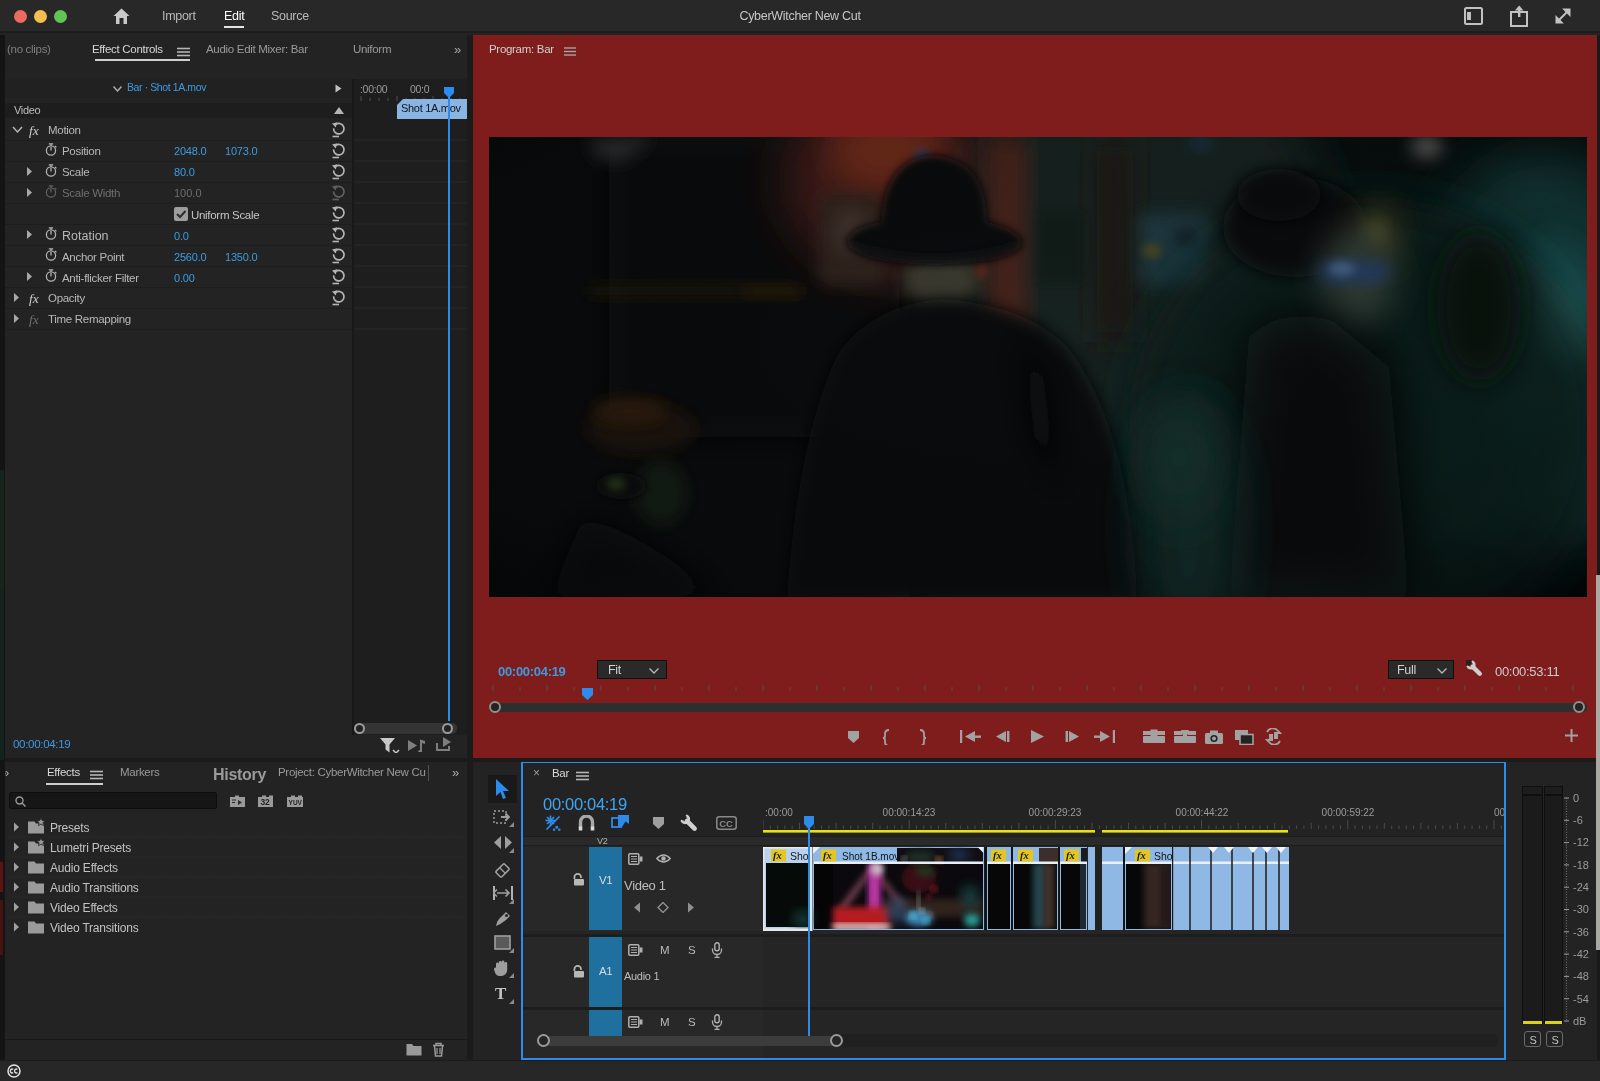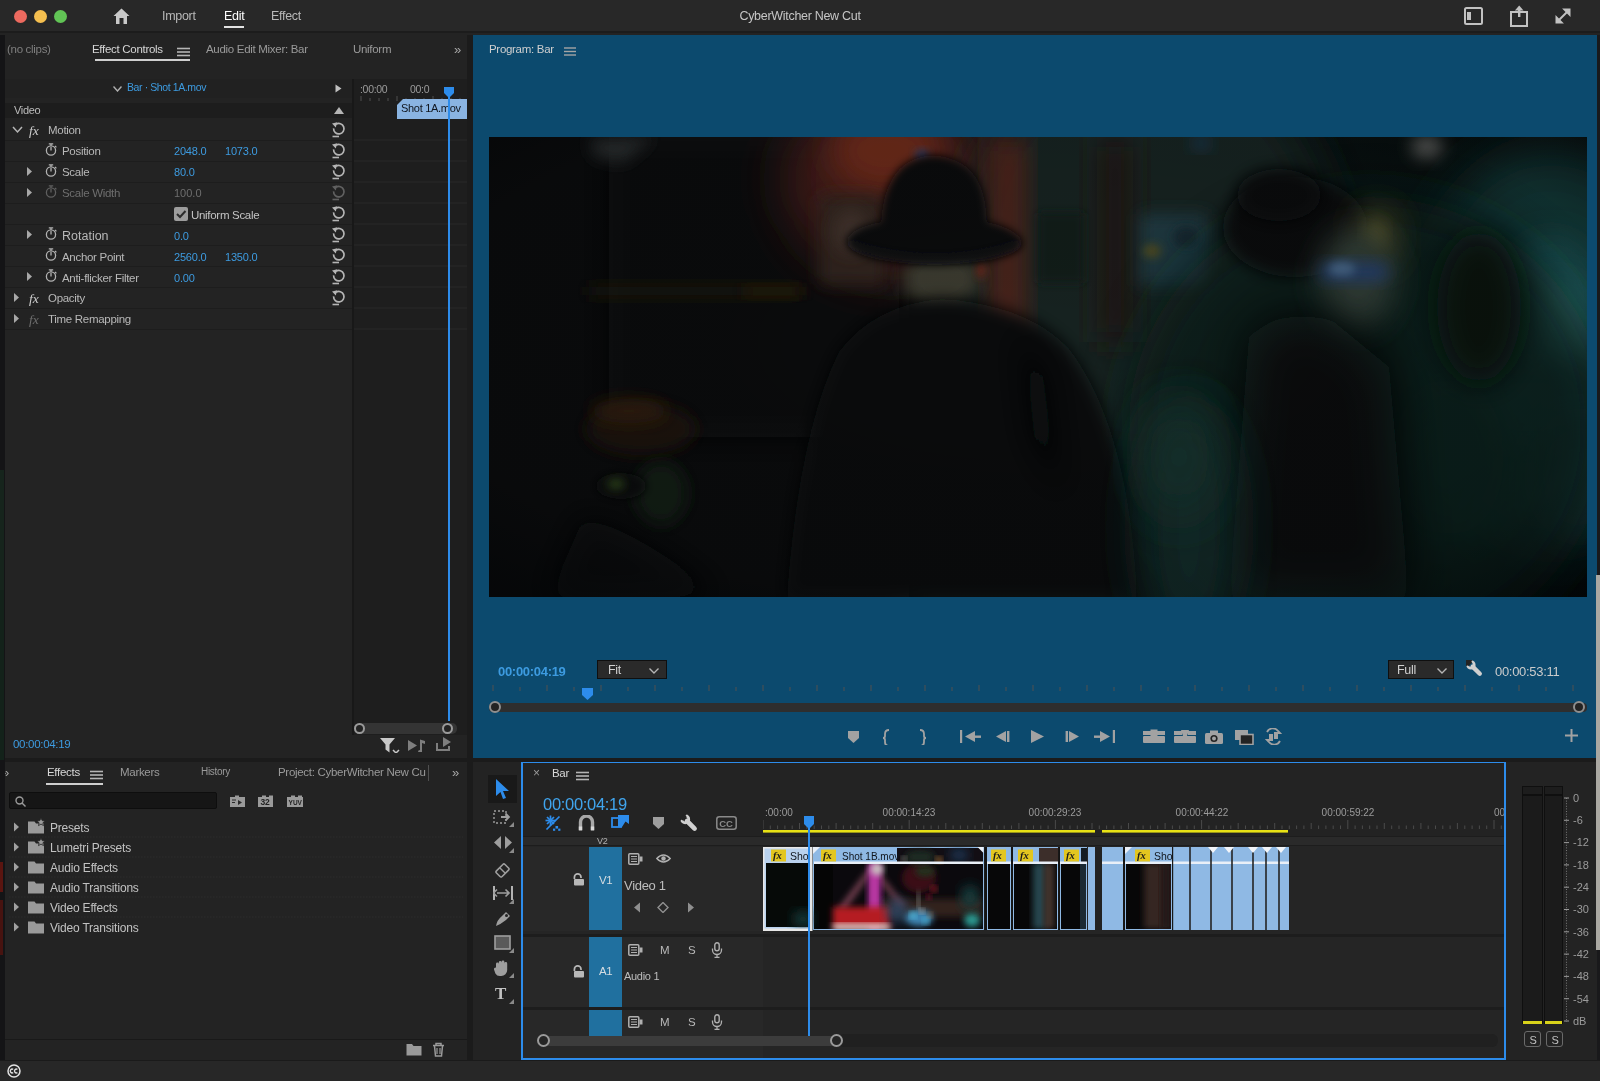--- a/index.html
+++ b/index.html
@@ -15,21 +15,21 @@
 
 <div class="abs" style="left:0;top:0;width:1600px;height:33px;background:#282828;border-bottom:2px solid #1c1c1c;">
   <div class="abs" style="left:14px;top:10px;width:13px;height:13px;border-radius:50%;background:#ed6a5f;"></div>
   <div class="abs" style="left:34px;top:10px;width:13px;height:13px;border-radius:50%;background:#f5bf4f;"></div>
   <div class="abs" style="left:54px;top:10px;width:13px;height:13px;border-radius:50%;background:#61c455;"></div>
   <svg class="abs" style="left:112px;top:7px" width="19" height="19" viewBox="0 0 19 19">
         <path d="M9.5 1.5 L17.5 9 L15 9 L15 17 L11.5 17 L11.5 11 L7.5 11 L7.5 17 L4 17 L4 9 L1.5 9 Z" fill="#c9c9c9"></path>
       </svg>
   <div class="txt" style="left:162px;top:9px;font-size:12.5px;color:#b9b9b9;">Import</div>
   <div class="txt" style="left:224px;top:9px;font-size:12.5px;color:#ffffff;border-bottom:2px solid #e2e2e2;padding-bottom:3px;">Edit</div>
-  <div class="txt" style="left:271px;top:9px;font-size:12.5px;color:#b9b9b9;">Effect</div>
+  <div class="txt" style="left:271px;top:9px;font-size:12.5px;color:#b9b9b9;">Source</div>
   <div class="txt" style="left:800px;top:9px;font-size:12.5px;color:#c6c6c6;transform:translateX(-50%);">CyberWitcher New Cut</div>
 
   <svg class="abs" style="left:1464px;top:7px" width="19" height="18" viewBox="0 0 19 18">
         <rect x="1" y="1" width="17" height="16" rx="1.5" fill="none" stroke="#c2c2c2" stroke-width="2"></rect>
         <rect x="3" y="5" width="4" height="8" fill="#c2c2c2"></rect>
       </svg>
   <svg class="abs" style="left:1510px;top:5px" width="18" height="22" viewBox="0 0 18 22">
         <rect x="1" y="7" width="16" height="14" fill="none" stroke="#c2c2c2" stroke-width="2"></rect>
         <rect x="8" y="3" width="2.4" height="9" fill="#c2c2c2"></rect>
         <path d="M9.2 0.5 L13.5 5.5 L4.9 5.5 Z" fill="#c2c2c2"></path>
@@ -268,21 +268,21 @@
   <svg class="abs" style="left:403px;top:704px" width="18" height="13" viewBox="0 0 18 13">
         <path d="M0 1 L9 6.5 L0 12 Z" fill="#7e7e7e"></path>
         <path d="M12 11 a2 2 0 1 0 2 2 l0 -9 l3 1 v-3 l-5 -1.5 z" fill="#7e7e7e"></path>
       </svg>
   <svg class="abs" style="left:430px;top:702px" width="18" height="15" viewBox="0 0 18 15">
         <path d="M2 6 v7 h12 v-4" stroke="#7e7e7e" stroke-width="2" fill="none"></path>
         <path d="M8 0 L16 5 L8 10 Z" fill="#7e7e7e"></path>
       </svg>
 </div>
 
-<div id="program" class="abs" style="left:471px;top:35px;width:1129px;height:723px;background:#0c4a6e;border-left:2px solid #1b1b1b;">
+<div id="program" class="abs" style="left:471px;top:35px;width:1129px;height:723px;background:#7f1d1d;border-left:2px solid #1b1b1b;">
   <div class="txt" style="left:16px;top:8px;font-size:11.5px;color:#cfcfcf;">Program: Bar</div>
   <svg class="abs" style="left:91px;top:12px" width="12" height="9" viewBox="0 0 12 9">
         <g stroke="#a5a5a5" stroke-width="1.4">
           <line x1="0" y1="1" x2="12" y2="1"></line>
           <line x1="0" y1="4.5" x2="12" y2="4.5"></line>
           <line x1="0" y1="8" x2="12" y2="8"></line>
         </g>
       </svg>
 
   <div class="abs" style="left:16px;top:102px;width:1098px;height:460px;overflow:hidden;background:#0a100e;">
@@ -529,21 +529,21 @@
   <div class="txt" style="left:42px;top:4px;font-size:11.5px;color:#d8d8d8;text-align:center;">Effects</div>
   <svg class="abs" style="left:85px;top:8px" width="13" height="10" viewBox="0 0 13 10">
         <g stroke="#b5b5b5" stroke-width="1.6">
           <line x1="0" y1="1.5" x2="13" y2="1.5"></line>
           <line x1="0" y1="5" x2="13" y2="5"></line>
           <line x1="0" y1="8.5" x2="13" y2="8.5"></line>
         </g>
       </svg>
   <div class="abs" style="left:41px;top:21px;width:57px;height:2px;background:#cfcfcf;"></div>
   <div class="txt" style="left:115px;top:4px;font-size:11.5px;color:#9a9a9a;">Markers</div>
-  <div class="txt" style="left:196px;top:4px;font-size:10px;color:#9a9a9a;">History</div>
+  <div class="txt" style="left:208px;top:4px;font-size:16px;color:#9a9a9a;font-weight:bold;">History</div>
   <div class="txt" style="left:273px;top:4px;font-size:11.5px;color:#9a9a9a;">Project: CyberWitcher New Cu</div>
   <div class="abs" style="left:423px;top:3px;width:1px;height:16px;background:#505050;"></div>
   <div class="txt" style="left:447px;top:3px;font-size:13px;color:#a8a8a8;letter-spacing:-3px;">»</div>
 
   <div class="abs" style="left:4px;top:30px;width:208px;height:17px;background:#161616;border:1px solid #0e0e0e;border-radius:2px;">
     <svg class="abs" style="left:5px;top:3px" width="11" height="11" viewBox="0 0 11 11">
           <circle cx="4.5" cy="4.5" r="3.5" fill="none" stroke="#9a9a9a" stroke-width="1.4"></circle>
           <line x1="7" y1="7" x2="10.5" y2="10.5" stroke="#9a9a9a" stroke-width="1.4"></line>
         </svg>
   </div>

